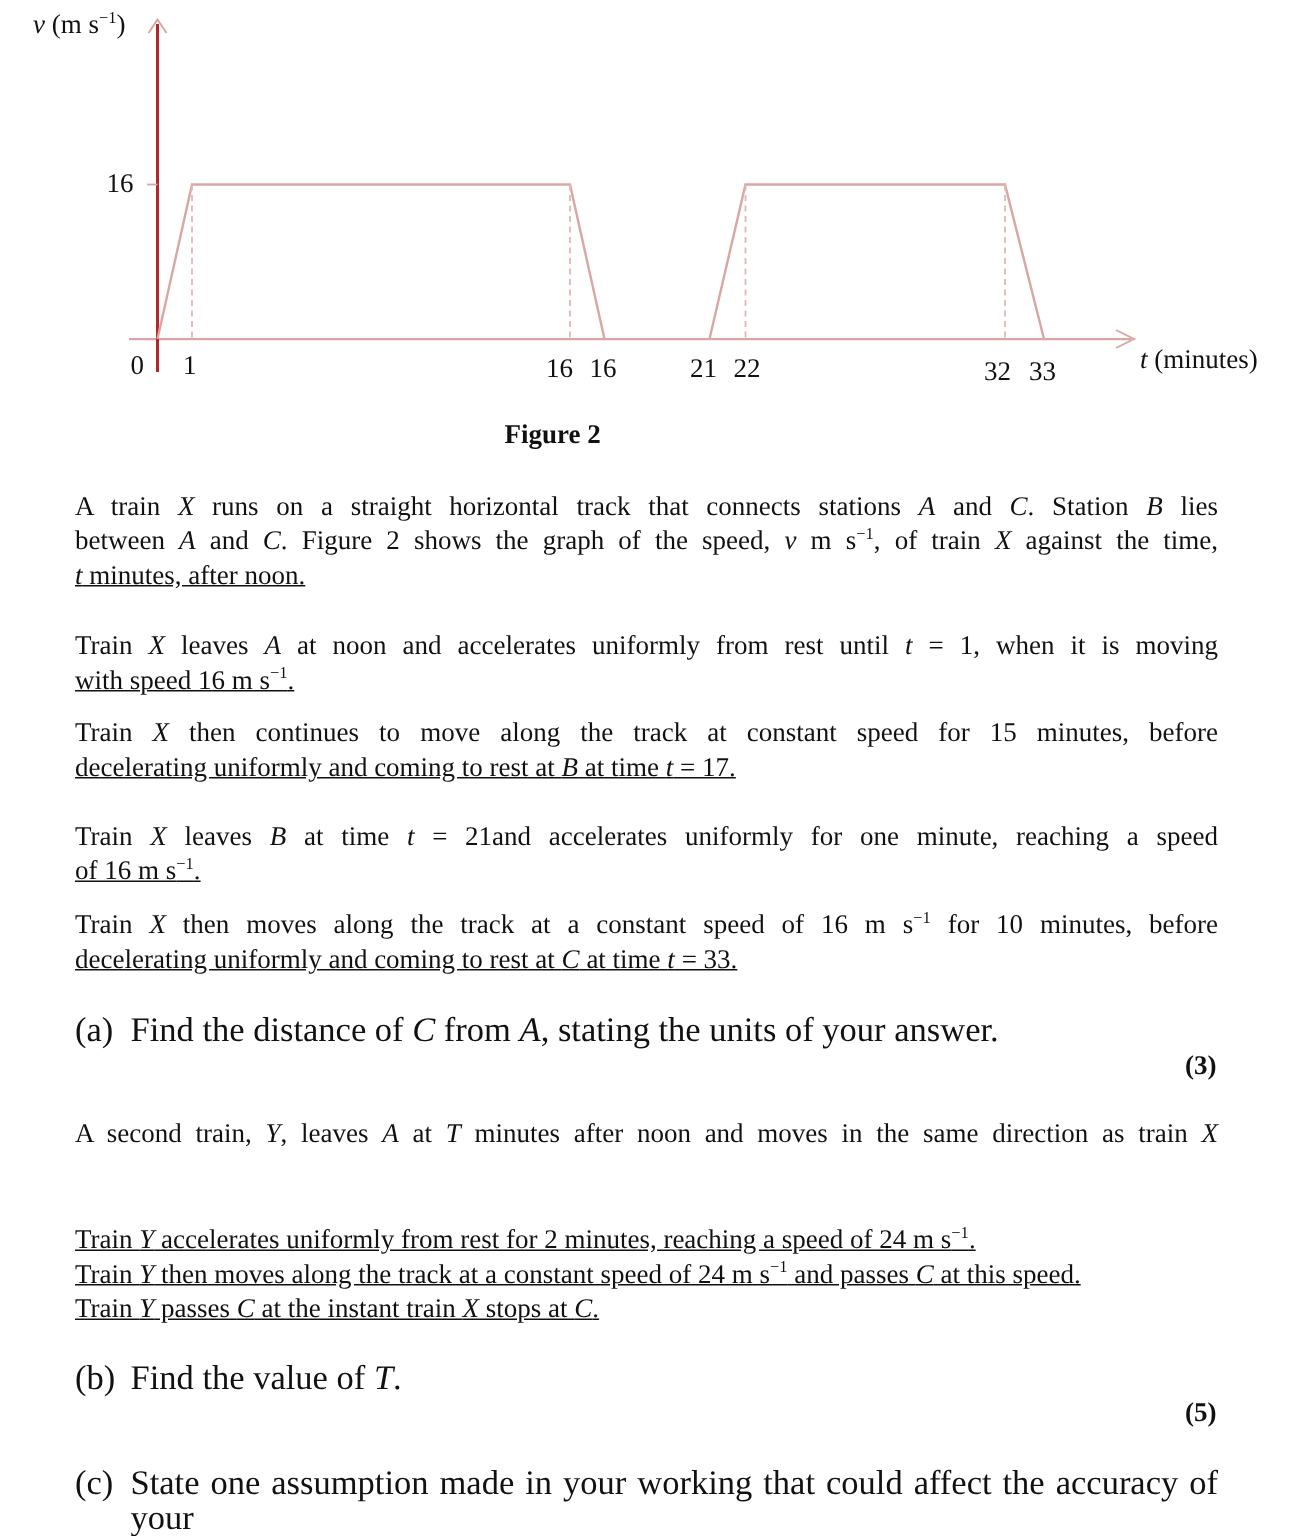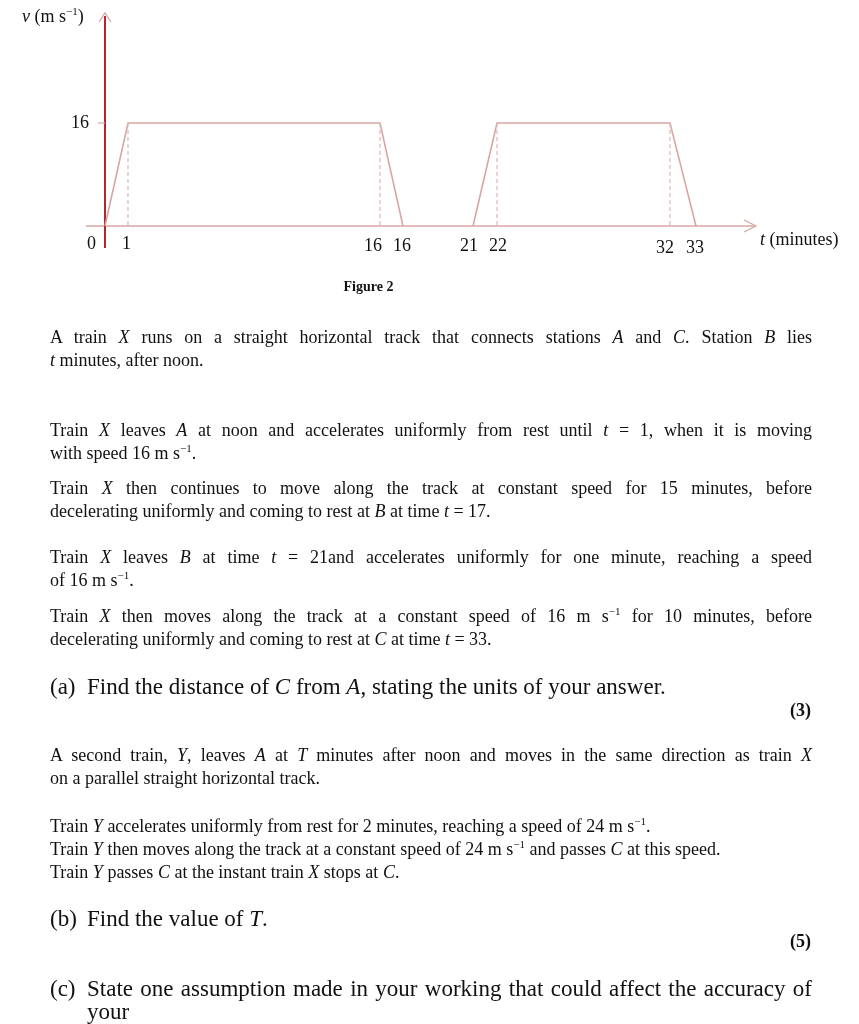--- a/index.html
+++ b/index.html
@@ -2,25 +2,25 @@
 <html><head>
 <meta charset="utf-8">
 <style>
   html, body { margin:0; padding:0; background:#ffffff; }
   body { width:859px; height:1024px; position:relative; overflow:hidden;
          font-family:"Liberation Serif","DejaVu Serif",serif; color:#111; }
   .figure { position:absolute; left:0; top:0; width:728px; height:270px; }
   .figure svg { position:absolute; left:0; top:0; }
   .lbl { position:absolute; font-size:18px; white-space:nowrap; }
   .fig-caption { position:absolute; top:279px; left:0; width:737px; text-align:center;
-                 font-weight:bold; font-size:14px; }
+                 font-weight:bold; font-size:18px; }
   .para { position:absolute; left:50px; width:762px; font-size:18px; line-height:23px;
           text-align:justify; }
   .para .ln { display:block; text-align:justify; text-align-last:justify; }
-  .para .ln.last { text-align-last:left; }
+  .para .ln.last { text-align-last:left;text-decoration:underline; }
   .q { position:absolute; left:50px; font-size:23px; line-height:23px; }
   .q .qlabel { display:inline-block; width:37px; }
   .marks { position:absolute; right:48px; font-weight:bold; font-size:18px; }
   i { font-style:italic; }
   sup { font-size:11px; vertical-align:7px; line-height:0; }
 </style>
 </head>
 <body>
 
 <div class="figure">
@@ -57,20 +57,21 @@
   <div class="lbl" style="left:460px;top:235px;">21</div>
   <div class="lbl" style="left:489px;top:235px;">22</div>
   <div class="lbl" style="left:656px;top:237px;">32</div>
   <div class="lbl" style="left:686px;top:237px;">33</div>
 </div>
 
 <div class="fig-caption">Figure 2</div>
 
 <div class="para" style="top:326px;">
   <span class="ln">A train <i>X</i> runs on a straight horizontal track that connects stations <i>A</i> and <i>C</i>. Station <i>B</i> lies</span>
+  <span class="ln">between <i>A</i> and <i>C</i>. Figure 2 shows the graph of the speed, <i>v</i> m s<sup>−1</sup>, of train <i>X</i> against the time,</span>
   <span class="ln last"><i>t</i> minutes, after noon.</span>
 </div>
 
 <div class="para" style="top:419px;">
   <span class="ln">Train <i>X</i> leaves <i>A</i> at noon and accelerates uniformly from rest until <i>t</i> = 1, when it is moving</span>
   <span class="ln last">with speed 16 m s<sup>−1</sup>.</span>
 </div>
 
 <div class="para" style="top:477px;">
   <span class="ln">Train <i>X</i> then continues to move along the track at constant speed for 15 minutes, before</span>
@@ -87,21 +88,20 @@
   <span class="ln last">decelerating uniformly and coming to rest at <i>C</i> at time <i>t</i> = 33.</span>
 </div>
 
 <div class="q" style="top:675px;">
   <span class="qlabel">(a)</span><span>Find the distance of <i>C</i> from <i>A</i>, stating the units of your answer.</span>
 </div>
 <div class="marks" style="top:700px;">(3)</div>
 
 <div class="para" style="top:744px;">
   <span class="ln">A second train, <i>Y</i>, leaves <i>A</i> at <i>T</i> minutes after noon and moves in the same direction as train <i>X</i></span>
-  <span class="ln last">on a parallel straight horizontal track.</span>
 </div>
 
 <div class="para" style="top:815px;">
   <span class="ln last">Train <i>Y</i> accelerates uniformly from rest for 2 minutes, reaching a speed of 24 m s<sup>−1</sup>.</span>
   <span class="ln last">Train <i>Y</i> then moves along the track at a constant speed of 24 m s<sup>−1</sup> and passes <i>C</i> at this speed.</span>
   <span class="ln last">Train <i>Y</i> passes <i>C</i> at the instant train <i>X</i> stops at <i>C</i>.</span>
 </div>
 
 <div class="q" style="top:907px;">
   <span class="qlabel">(b)</span><span>Find the value of <i>T</i>.</span>

